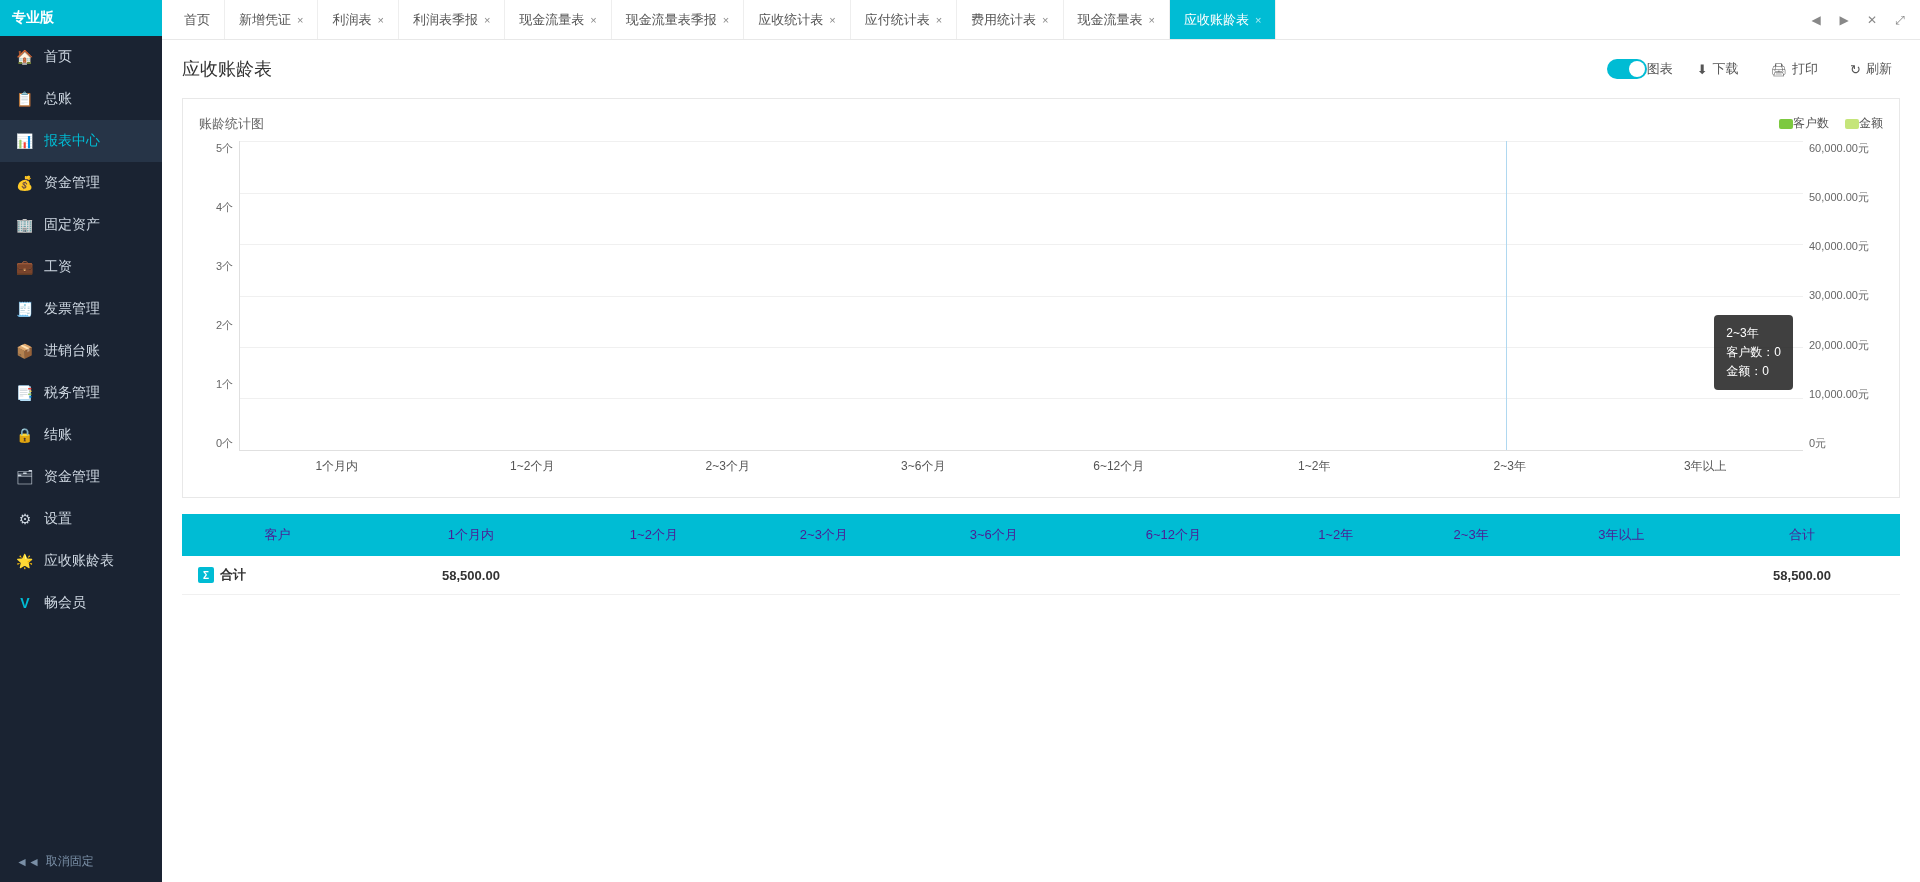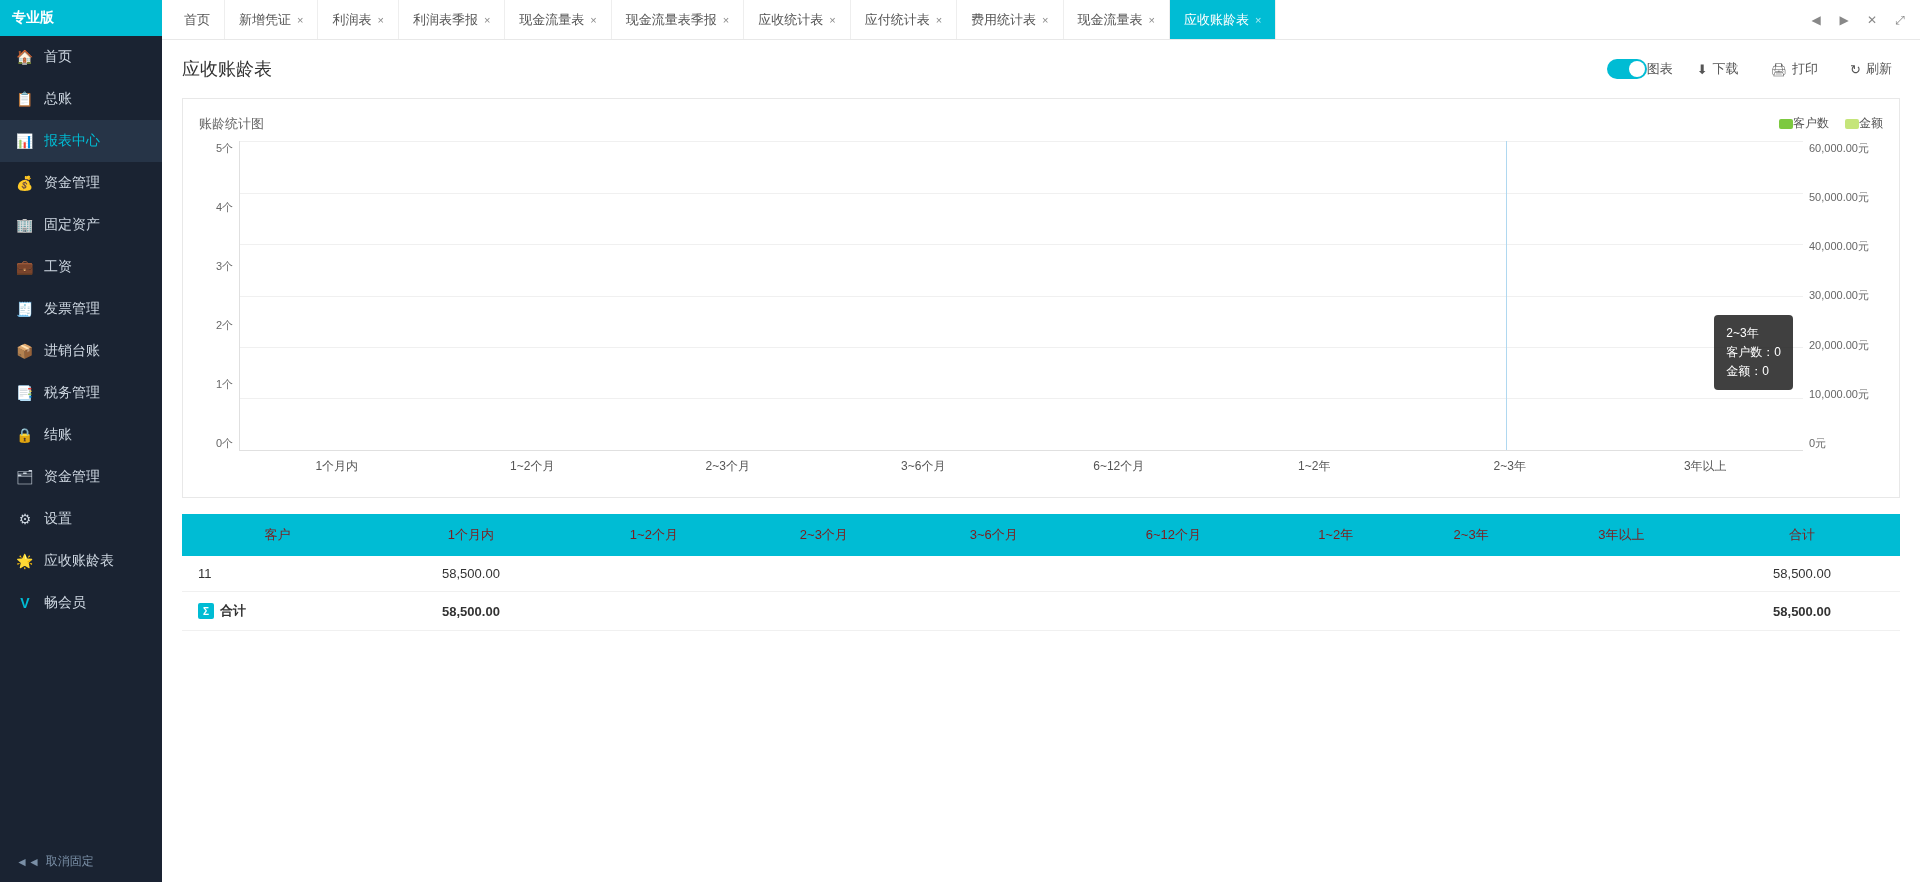--- a/index.html
+++ b/index.html
@@ -290,21 +290,21 @@
     }
 
     
     .data-table {
       width: 100%;
       border-collapse: collapse;
       font-size: 13px;
     }
     .data-table thead tr {
       background: #00bcd4;
-      color: #7f1d1d;
+      color: #4c1d95;
     }
     .data-table thead th {
       padding: 12px 8px;
       text-align: center;
       font-weight: 400;
       border: none;
     }
     .data-table tbody tr {
       border-bottom: 1px solid #f0f0f0;
     }
@@ -600,32 +600,20 @@
           <th>2~3个月</th>
           <th>3~6个月</th>
           <th>6~12个月</th>
           <th>1~2年</th>
           <th>2~3年</th>
           <th>3年以上</th>
           <th>合计</th>
         </tr>
       </thead>
       <tbody>
-        <tr class="table-row">
-          <td>11</td>
-          <td>58,500.00</td>
-          <td></td>
-          <td></td>
-          <td></td>
-          <td></td>
-          <td></td>
-          <td></td>
-          <td></td>
-          <td>58,500.00</td>
-        </tr>
         <tr class="total-row">
           <td>
             <span class="total-label">
               <span class="total-icon">Σ</span>
               <span>合计</span>
             </span>
           </td>
           <td>58,500.00</td>
           <td></td>
           <td></td>

